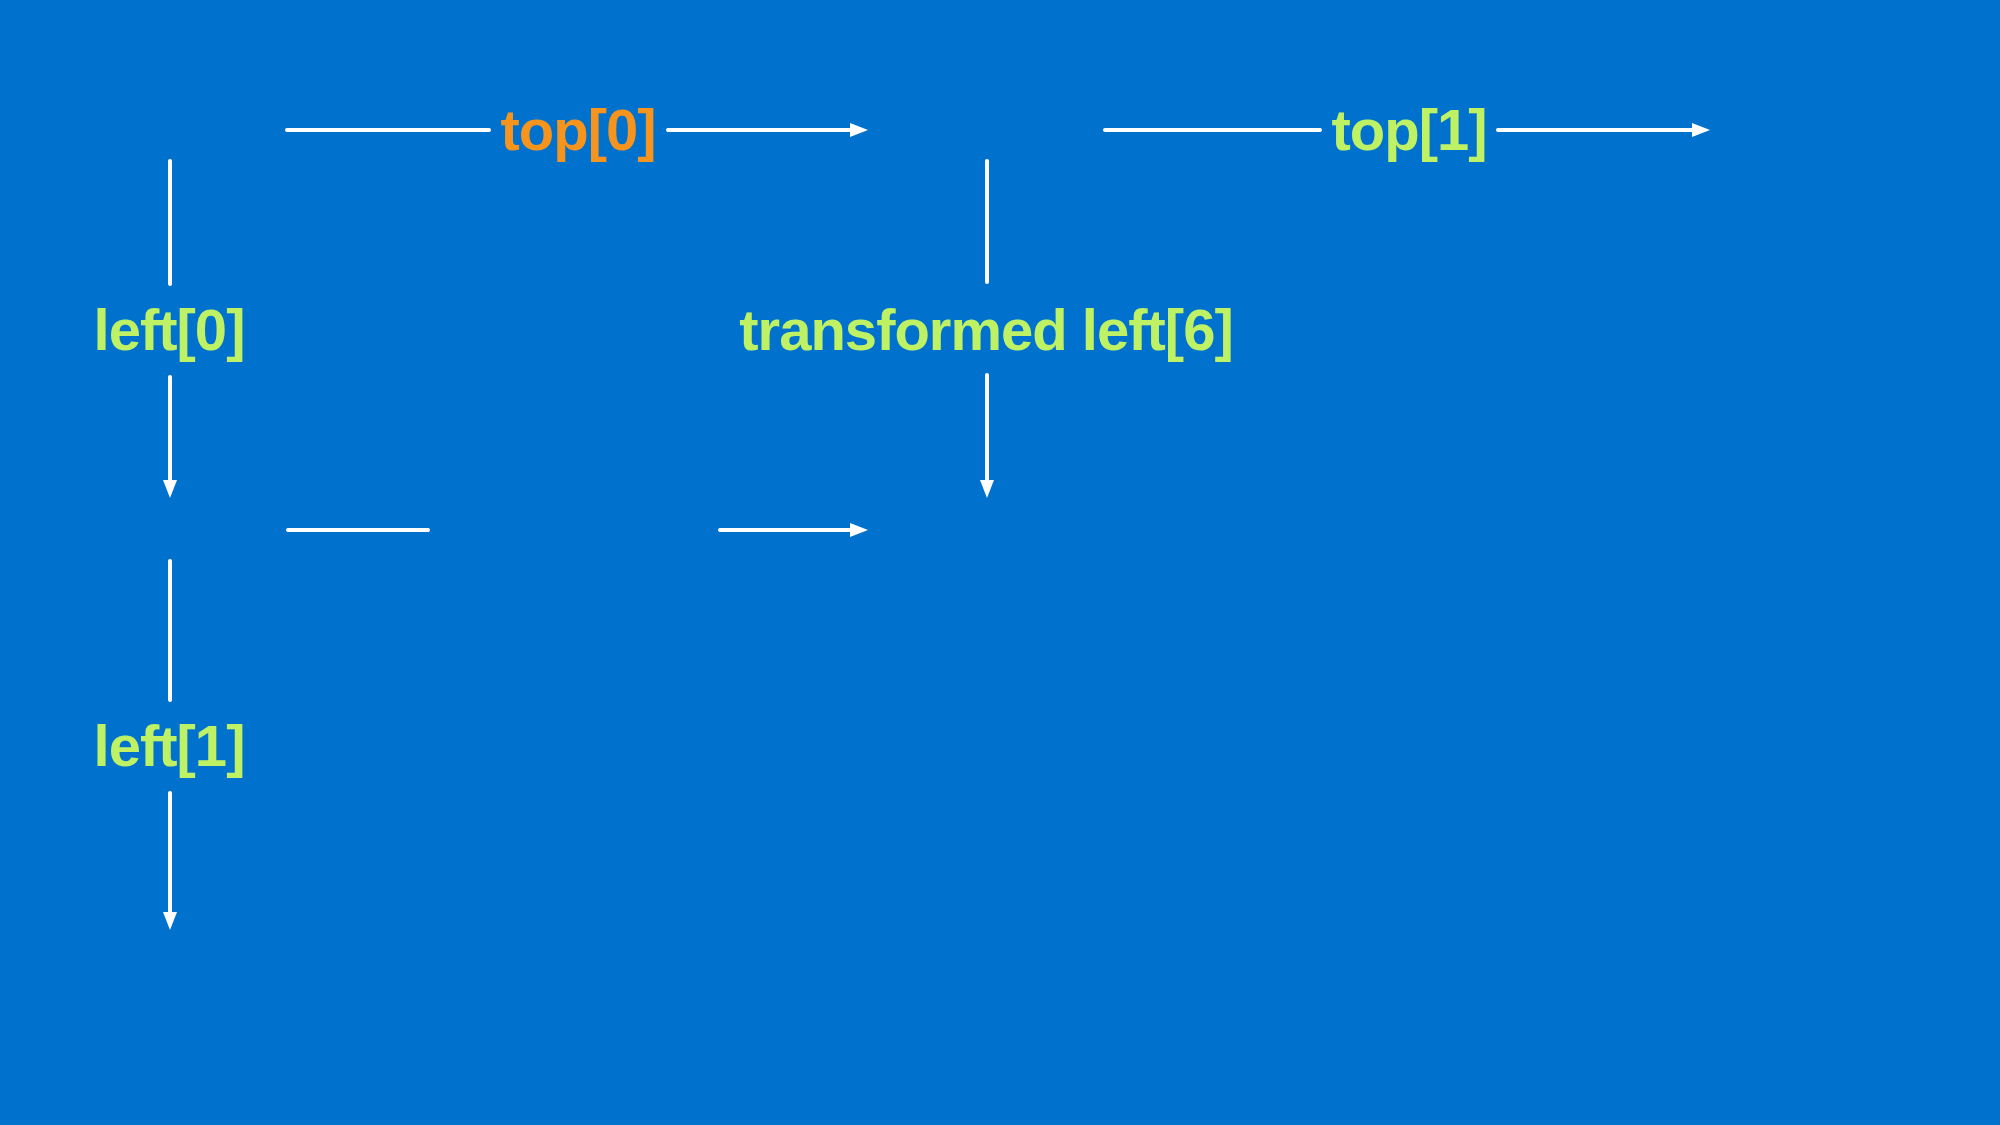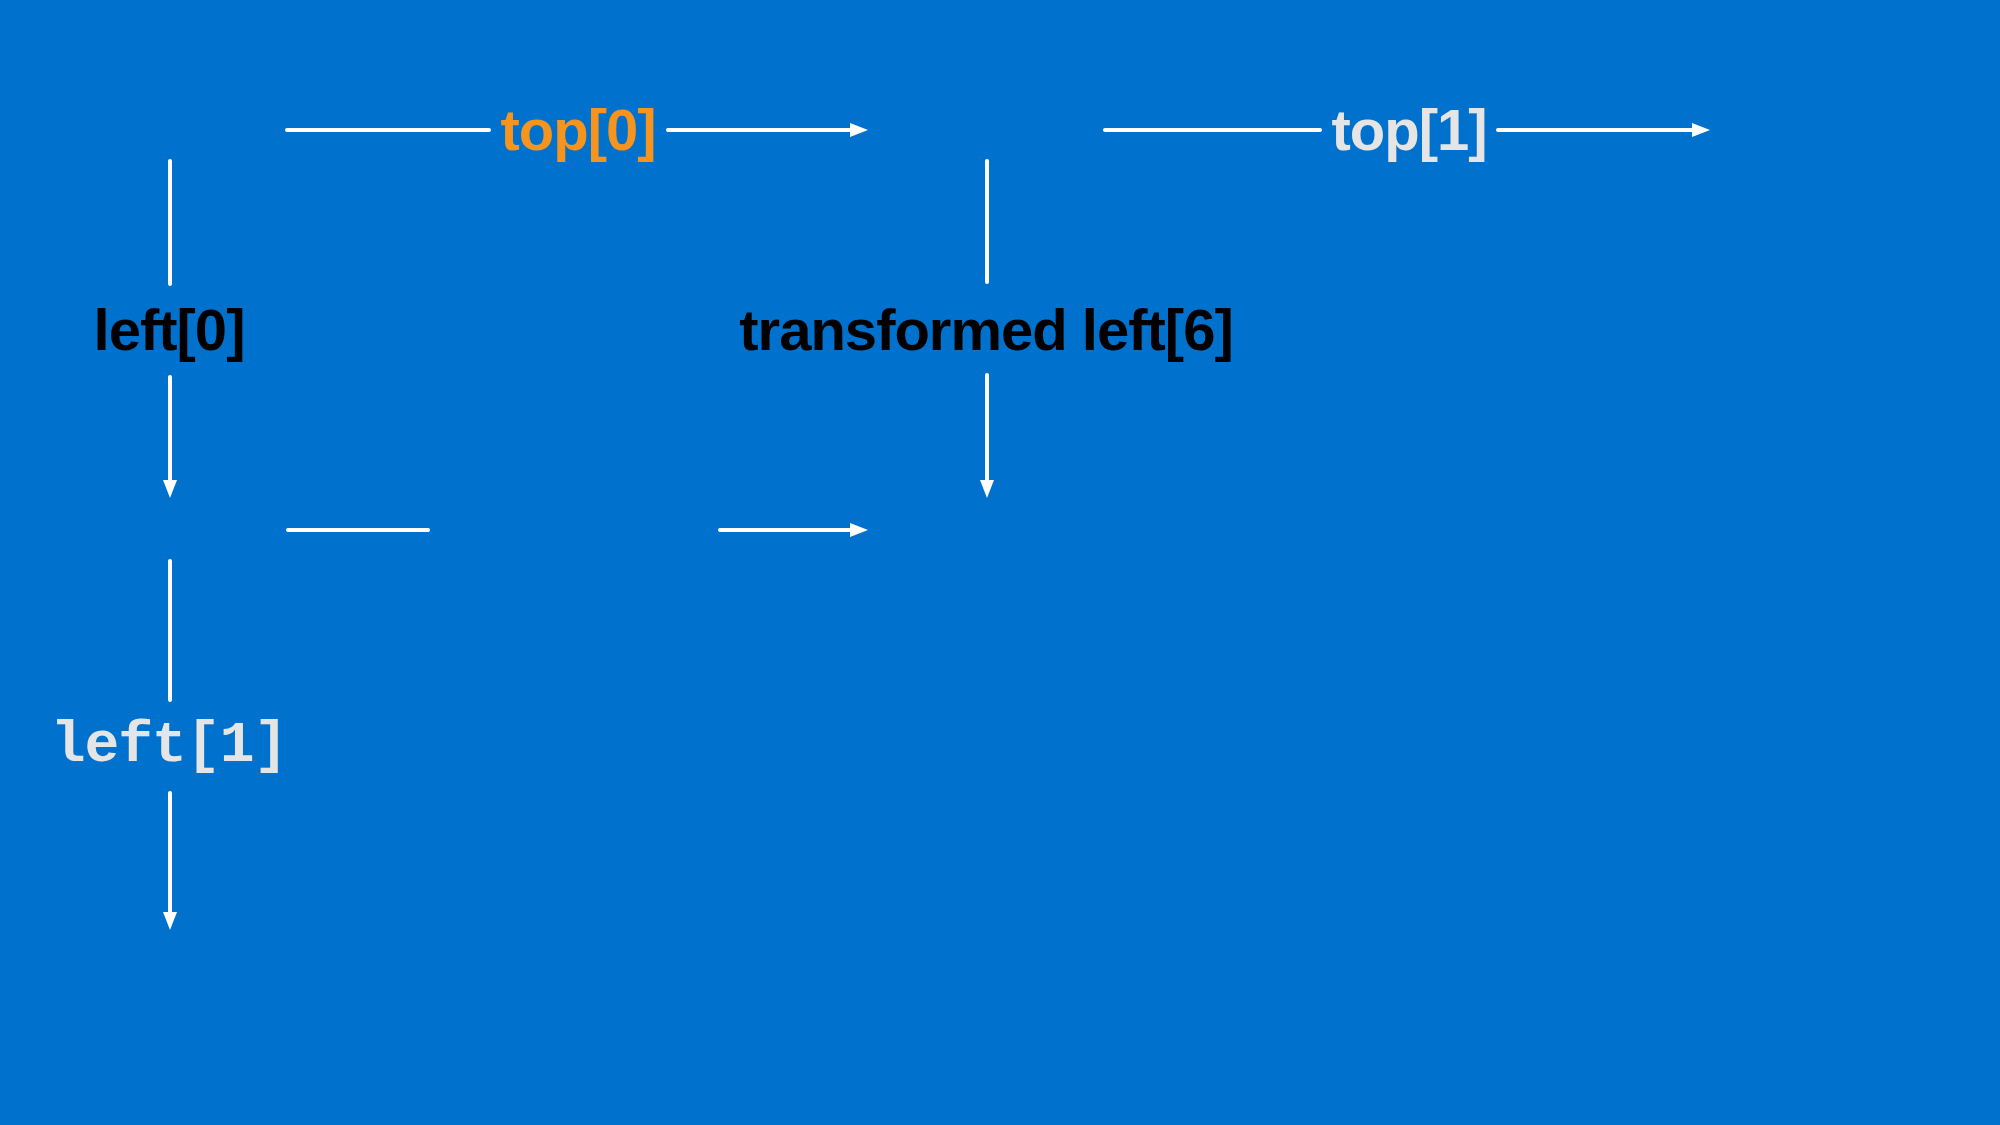--- a/index.html
+++ b/index.html
@@ -9,23 +9,23 @@
   .lbl {
     position: absolute;
     font-family: "Liberation Sans", "DejaVu Sans", sans-serif;
     font-weight: bold;
     font-size: 58px;
     line-height: 1;
     white-space: nowrap;
     transform: translate(-50%, -50%);
     letter-spacing: -1px;
   }
-  .yellow { color: #000000; }
+  .yellow { color: #bef264; }
   .orange { color: #F7941D; }
-  .lightblue { color: #e5e5e5; }
+  .lightblue { color: #bef264; }
 </style>
 </head>
 <body>
 
 <div id="stage">
   <svg width="2000" height="1125" viewBox="0 0 2000 1125">
     <defs>
       <marker id="ah" viewBox="0 0 10 10" refX="9" refY="5" markerWidth="7" markerHeight="7" orient="auto" markerUnits="userSpaceOnUse">
       </marker>
     </defs>
@@ -66,14 +66,14 @@
         <line x1="170" y1="793" x2="170" y2="914"></line>
         <polygon points="163,912 170,930 177,912" stroke="none"></polygon>
       </g>
     </g>
   </svg>
 
   <div class="lbl orange" style="left:578px; top:130px;">top[0]</div>
   <div class="lbl lightblue" style="left:1409px; top:130px;">top[1]</div>
   <div class="lbl yellow" style="left:169px; top:330px;">left[0]</div>
   <div class="lbl yellow" style="left:986px; top:330px;">transformed left[6]</div>
-  <div class="lbl lightblue" style="left:169px; top:746px;font-family:Liberation Mono, monospace;">left[1]</div>
+  <div class="lbl lightblue" style="left:169px; top:746px;">left[1]</div>
 </div>
 
 </body></html>

